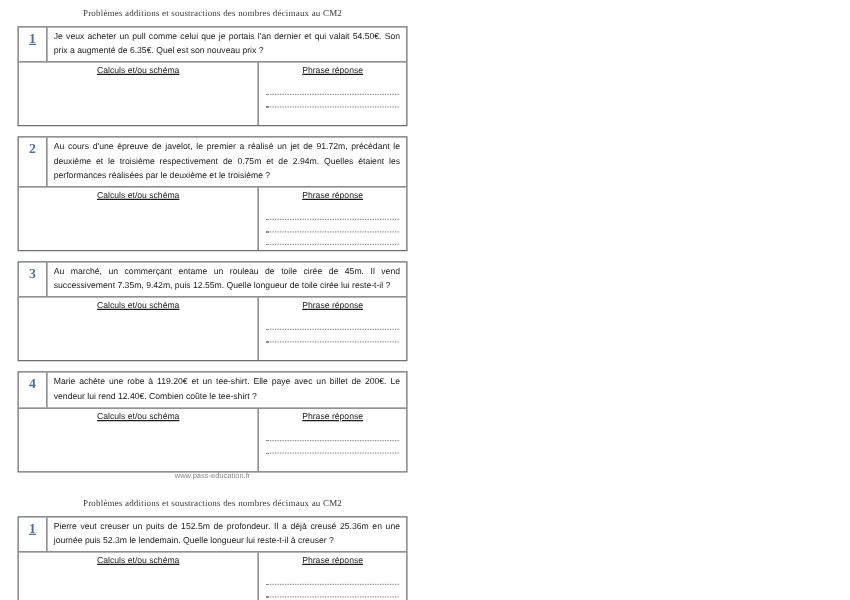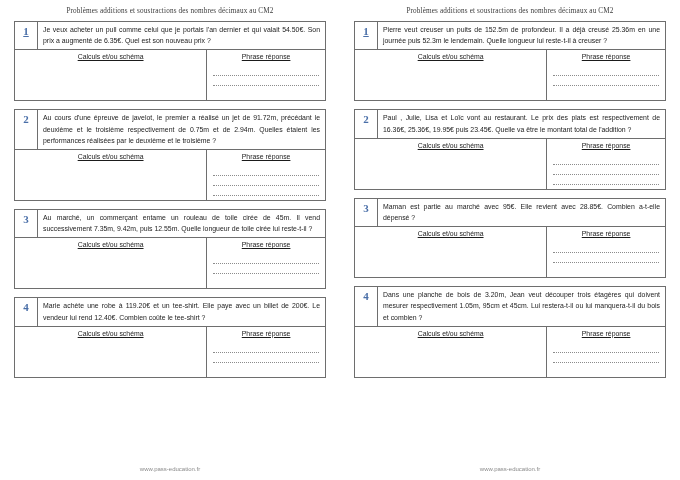--- a/index.html
+++ b/index.html
@@ -10,21 +10,21 @@
   body {
     width: 680px;
     height: 480px;
     font-family: "Liberation Sans", sans-serif;
     overflow: hidden;
   }
   .worksheet {
     width: 680px;
     height: 420px;
     display: flex;
-    flex-direction: row;
+    flex-direction: column;
     box-sizing: border-box;
   }
   .page {
     width: 340px;
     height: 480px;
     box-sizing: border-box;
     padding: 4px 14px 0 14px;
     display: flex;
     flex-direction: column;
     position: relative;

